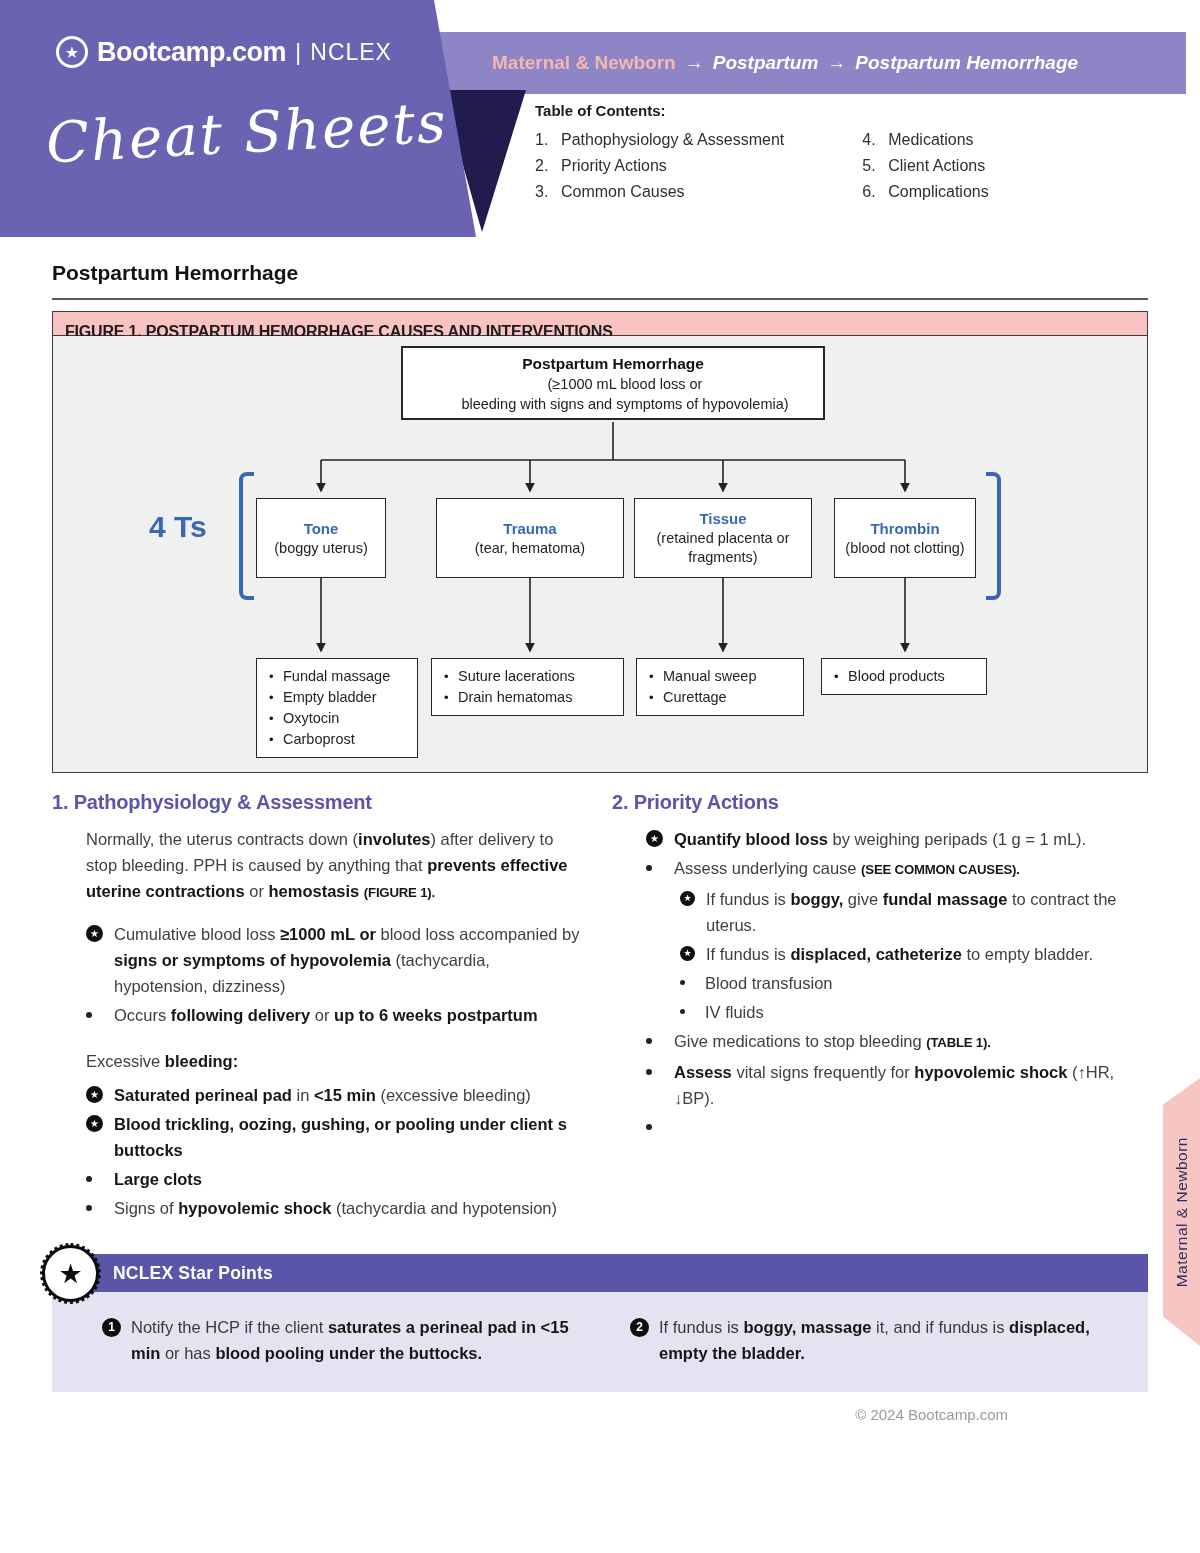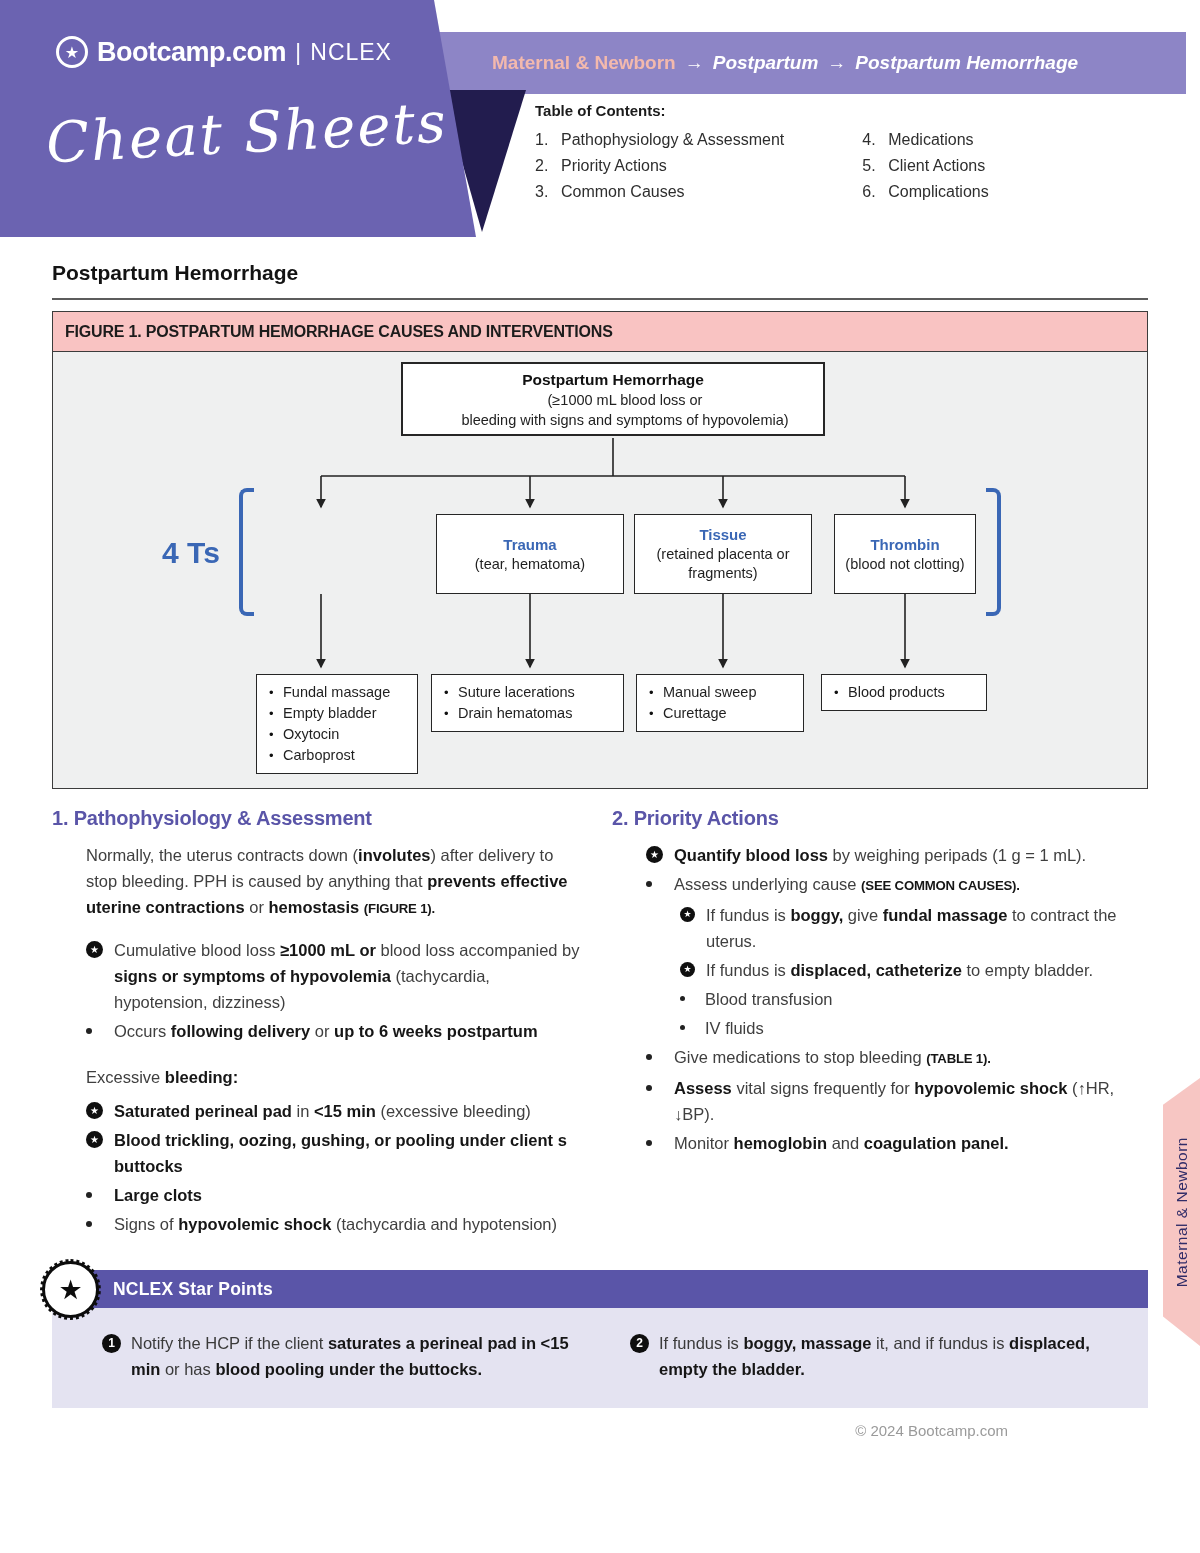--- a/index.html
+++ b/index.html
@@ -53,32 +53,32 @@
   .toc-num { width:26px; }
 
   
   main { padding:0 52px; }
   h1 { margin-top:24px; font-size:21px; font-weight:700; color:#131313; }
   .rule { margin-top:13px; border-top:2px solid #5c5c5c; }
 
   
   .fig { margin-top:11px; border:1.5px solid #3c3c3c; }
   .fig-caption {
-    background:#f9c3c2; height:40px; line-height:40px; padding-left:12px;
+    background:#f9c3c2; height:24px; line-height:40px; padding-left:12px;
     font-size:16px; font-weight:800; letter-spacing:-0.2px; color:#1c1c1c;
     border-bottom:1.5px solid #3c3c3c;
   }
   .fig-body { position:relative; height:436px; background:#eff0f0; }
   .connectors { position:absolute; left:0; top:0; }
   .fc-box { position:absolute; background:#fff; border:1.6px solid #262626; text-align:center; }
   .root-box { left:348px; top:10px; width:424px; height:74px; border-width:2px; padding-top:5px; }
   .root-title { font-size:15.5px; font-weight:700; color:#111; line-height:21px; }
   .root-line  { font-size:14.5px; color:#222; line-height:20px;margin-left:24px; }
   .group-label {
-    position:absolute; left:96px; top:184px; width:84px; text-align:center;
+    position:absolute; left:96px; top:174px; width:84px; text-align:left;
     font-size:30px; font-weight:800; color:#3a67b5;
   }
   .bracket { position:absolute; top:136px; width:15px; height:128px; }
   .bracket.bl { left:186px; border-left:4px solid #3a67b5; border-top:4px solid #3a67b5; border-bottom:4px solid #3a67b5; border-radius:8px 0 0 8px; }
   .bracket.br { left:933px; border-right:4px solid #3a67b5; border-top:4px solid #3a67b5; border-bottom:4px solid #3a67b5; border-radius:0 8px 8px 0; }
   .cause-box { top:162px; height:80px; display:flex; flex-direction:column; justify-content:center; padding:2px 4px; }
   .cause-box[data-cause="0"] { left:203px; width:130px; }
   .cause-box[data-cause="1"] { left:383px; width:188px; }
   .cause-box[data-cause="2"] { left:581px; width:178px; }
   .cause-box[data-cause="3"] { left:781px; width:142px; }
@@ -232,20 +232,24 @@
       </svg>
       <div class="fc-box root-box">
         <div class="root-title">Postpartum Hemorrhage</div>
         <div class="root-line">(≥1000 mL blood loss or</div>
         <div class="root-line">bleeding with signs and symptoms of hypovolemia)</div>
       </div>
       <div class="group-label">4 Ts</div>
       <div class="bracket bl"></div>
       <div class="bracket br"></div>
 
+      <div class="fc-box cause-box" data-cause="0">
+          <div class="cause-title">Tone</div>
+          <div class="cause-desc">(boggy uterus)</div>
+        </div>
       <div class="fc-box cause-box" data-cause="1">
           <div class="cause-title">Trauma</div>
           <div class="cause-desc">(tear, hematoma)</div>
         </div>
       <div class="fc-box cause-box" data-cause="2">
           <div class="cause-title">Tissue</div>
           <div class="cause-desc">(retained placenta or fragments)</div>
         </div>
       <div class="fc-box cause-box" data-cause="3">
           <div class="cause-title">Thrombin</div>
@@ -366,21 +370,20 @@
             <div class="brow d0">
               <span class="dot-ic"></span>
               <div class="btext"><span>Give medications to stop bleeding </span><span class="caps">(TABLE 1).</span></div>
             </div>
             <div class="brow d0">
               <span class="dot-ic"></span>
               <div class="btext"><span class="b">Assess</span><span> vital signs frequently for </span><span class="b">hypovolemic shock</span><span> (↑HR, ↓BP).</span></div>
             </div>
             <div class="brow d0">
               <span class="dot-ic"></span>
-              <div class="btext"><span>Monitor </span><span class="b">hemoglobin</span><span> and </span><span class="b">coagulation panel.</span></div>
             </div>
           </div>
       </div>
     </section>
   </div>
 
   <div class="star-points">
     <div class="sp-badge">★</div>
     <div class="sp-bar">NCLEX Star Points</div>
     <div class="sp-body">

